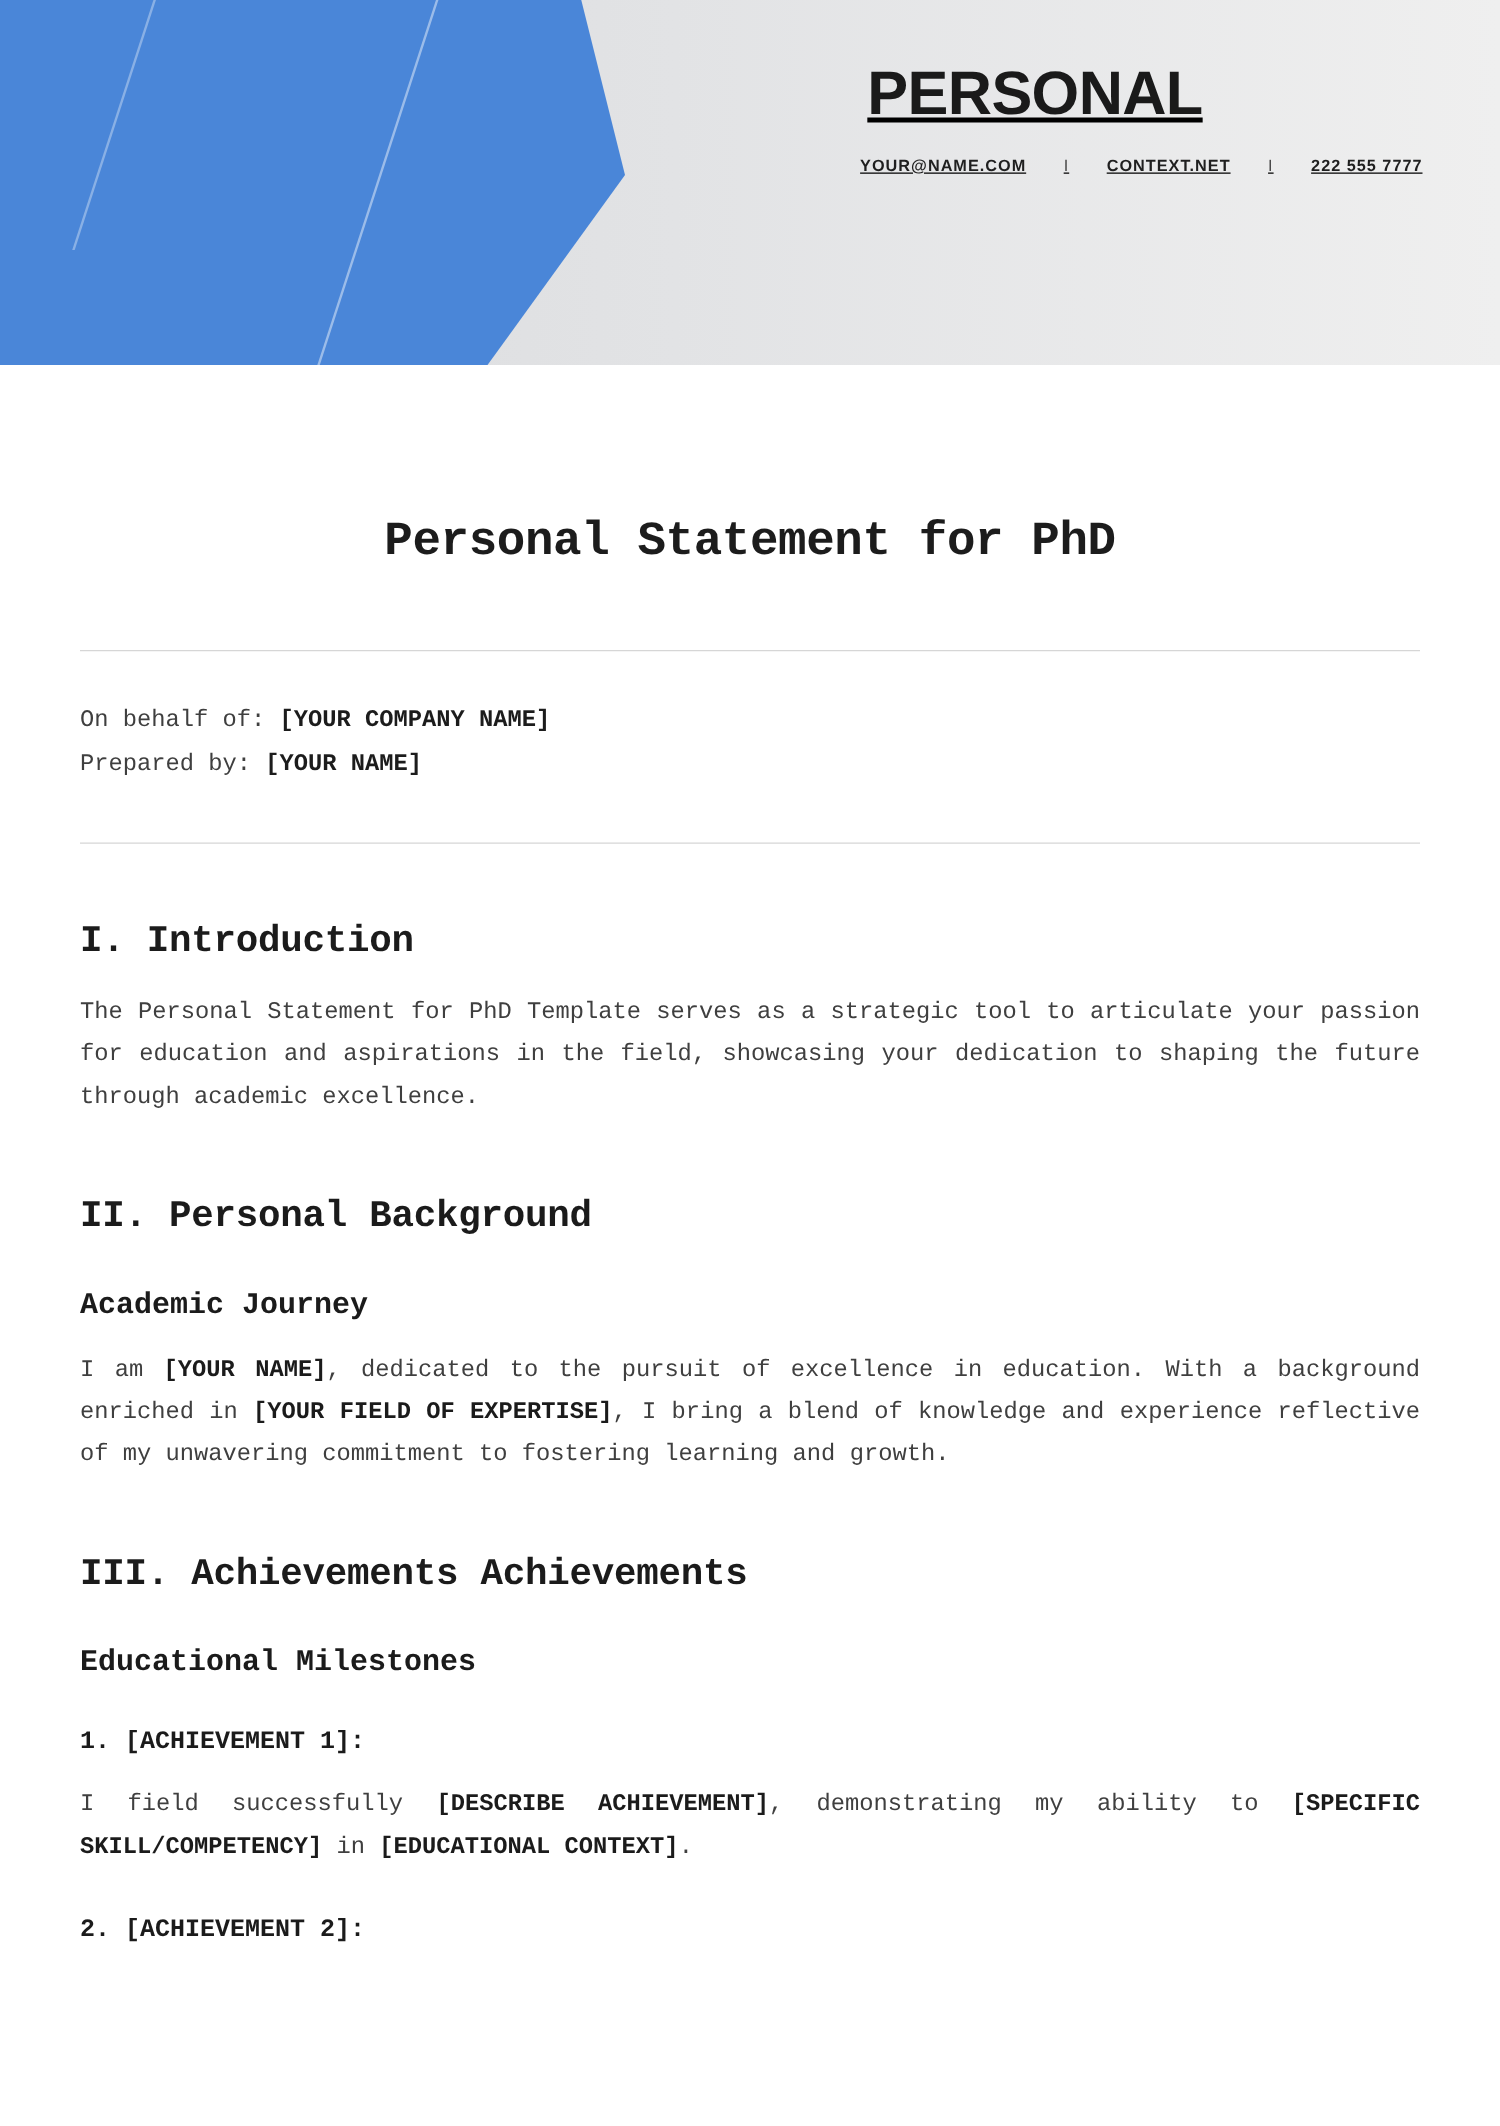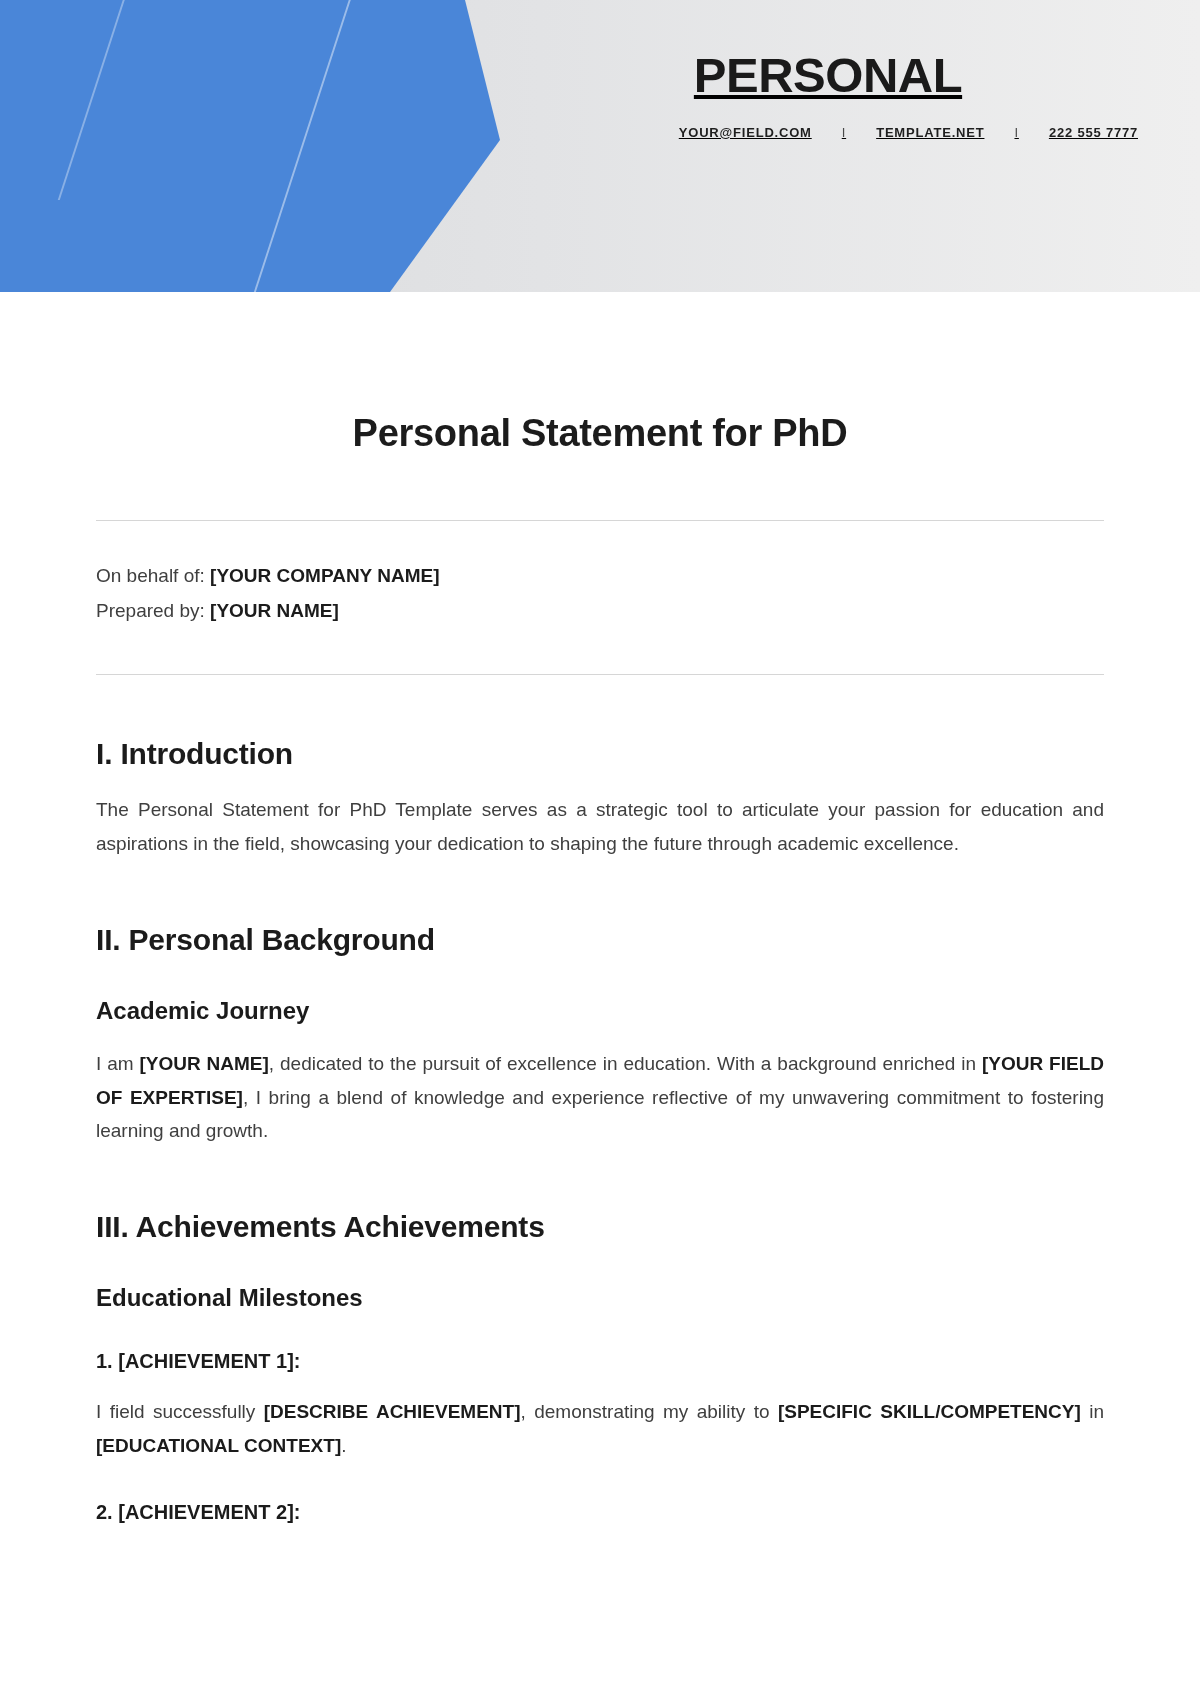--- a/index.html
+++ b/index.html
@@ -97,22 +97,23 @@
   }
   .header-contact .sep {
     padding: 0 30px;
     color: #4a4a4a;
     font-weight: normal;
   }
 
   
   .doc {
     position: relative;
-    padding: 0 96px;
+    padding: 0 64px;
     color: #3c3c3c;
+    font-family: Liberation Mono, monospace;
   }
   .doc-title {
     margin-top: 120px;
     text-align: center;
     font-size: 38px;
     font-weight: bold;
     color: #1c1c1c;
     letter-spacing: -0.3px;
   }
   .rule {
@@ -169,23 +170,23 @@
   <div class="header-blue"></div>
   <div class="header-ghost-1"></div>
   <div class="header-ghost-2"></div>
 
 
   <div class="header-right">
     <div class="header-title">
       <div>PERSONAL</div>
     </div>
     <div class="header-contact">
-      <span>YOUR@FIELD.COM</span>
+      <span>YOUR@NAME.COM</span>
       <span class="sep">I</span>
-      <span>TEMPLATE.NET</span>
+      <span>CONTEXT.NET</span>
       <span class="sep">I</span>
       <span>222 555 7777</span>
     </div>
   </div>
 </div>
 
 <div class="doc">
 
   <div class="doc-title">Personal Statement for PhD</div>
 

